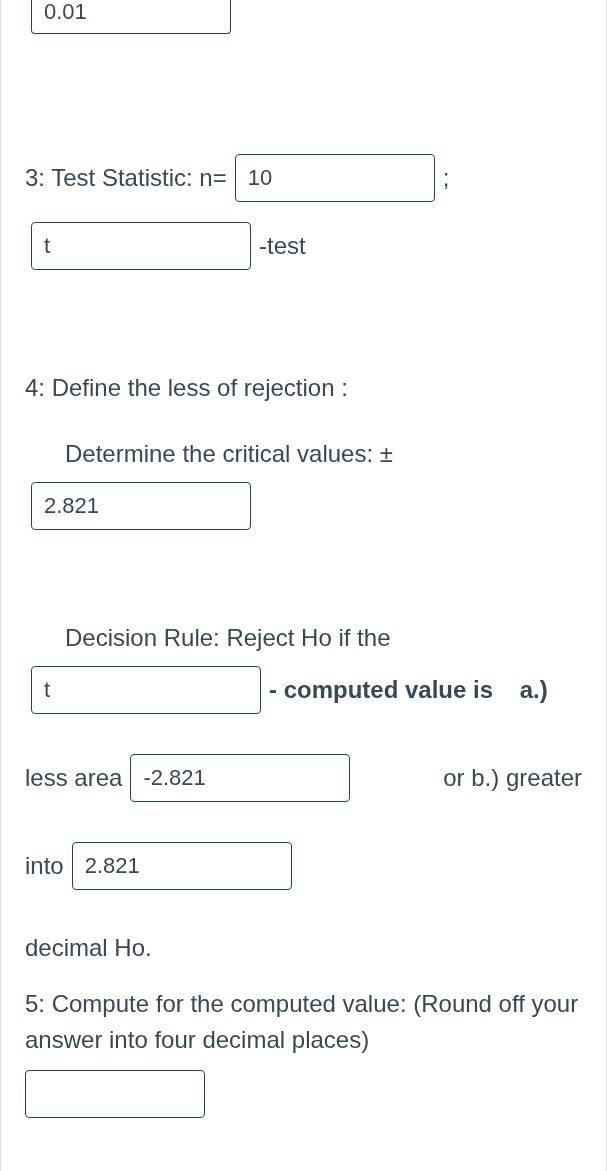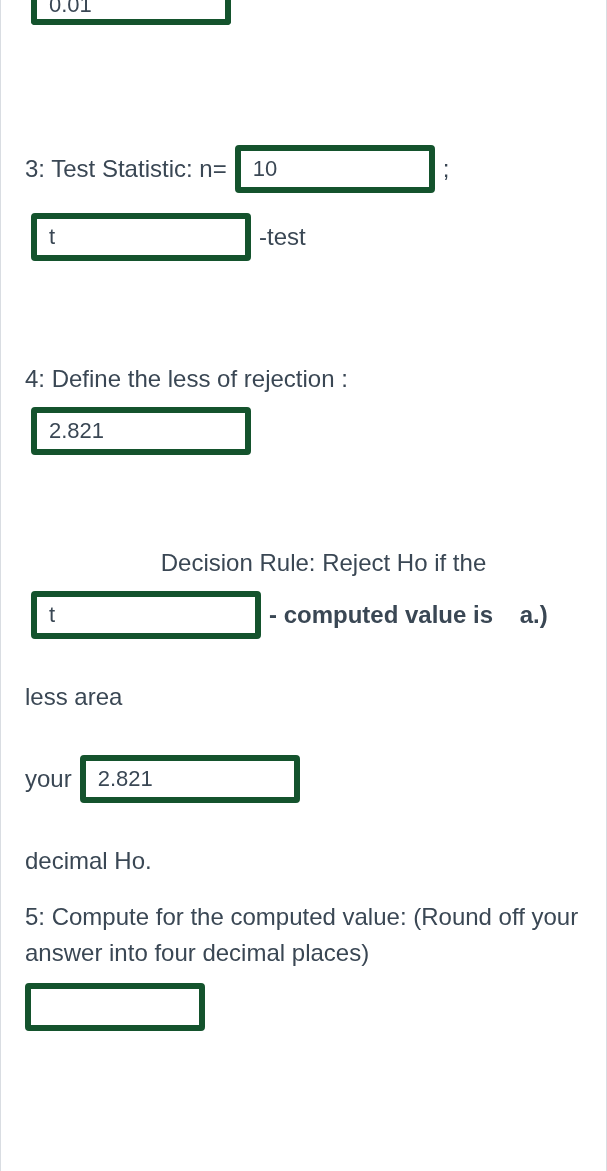--- a/index.html
+++ b/index.html
@@ -11,37 +11,37 @@
       width: 607px;
       color: #3a4754;
     }
     .container {
       border-left: 1px solid #d9dde2;
       border-right: 1px solid #d9dde2;
       padding: 0 24px 30px 24px;
       min-height: 1171px;
     }
     .input {
-      border: 6px solid #14532d;
+      border: 1px solid #14532d;
       border-radius: 4px;
       background: #fff;
       padding: 10px 12px;
       font-size: 22px;
       color: #3a4754;
       font-family: inherit;
       height: 48px;
       display: inline-block;
       vertical-align: middle;
     }
     .input-clip-top {
       border-top: none;
       border-top-left-radius: 0;
       border-top-right-radius: 0;
       padding-top: 0;
-      height: 25px;
+      height: 34px;
     }
     .prose {
       font-size: 24px;
       color: #3a4754;
       line-height: 1.5;
     }
     .line {
       display: flex;
       align-items: center;
       flex-wrap: wrap;
@@ -74,38 +74,41 @@
     <span class="prose">;</span>
   </div>
 
   <div class="line gap-top-xs" style="margin-left:6px;">
     <input class="input w-220" value="t" style="">
     <span class="prose">-test</span>
   </div>
 
   <div class="prose gap-top-md">4: Define the less of rejection :</div>
 
+  <div class="prose indent" style="margin-top:30px;">Determine the critical values: ±</div>
 
   <div class="line" style="margin-top:10px; margin-left:6px;">
     <input class="input w-220" value="2.821" style="">
   </div>
 
-  <div class="prose indent" style="margin-top:90px;text-align:center;">Decision Rule:   Reject Ho if the</div>
+  <div class="prose indent" style="margin-top:90px;">Decision Rule:   Reject Ho if the</div>
 
   <div class="line" style="margin-top:10px; margin-left:6px;">
     <input class="input w-230" value="t" style="">
     <span class="prose" style="white-space: pre; font-weight: bold;">- computed value is    a.)</span>
   </div>
 
   <div class="line gap-top-sm">
     <span class="prose">less area</span>
+    <input class="input w-220" value="-2.821" style="">
+    <span class="prose" style="margin-left:auto;">or b.) greater</span>
   </div>
 
   <div class="line gap-top-sm">
-    <span class="prose">your</span>
+    <span class="prose">into</span>
     <input class="input w-220" value="2.821" style="">
   </div>
 
   <div class="prose gap-top-sm">decimal  Ho.</div>
 
   <div class="prose" style="margin-top:20px;">5: Compute for the computed value: (Round off your answer into four decimal places)</div>
 
   <div class="line" style="margin-top:12px;">
     <input class="input w-180" value="" style="">
   </div>

